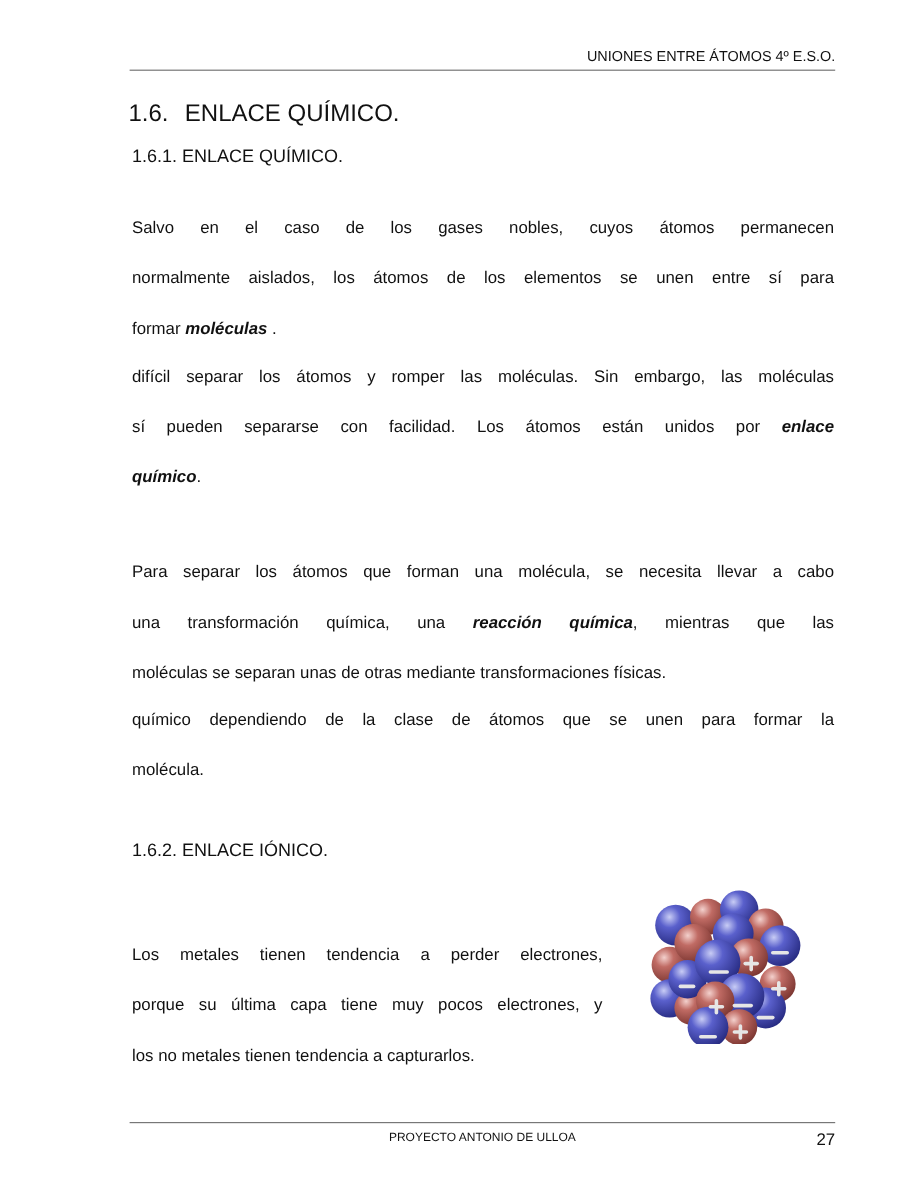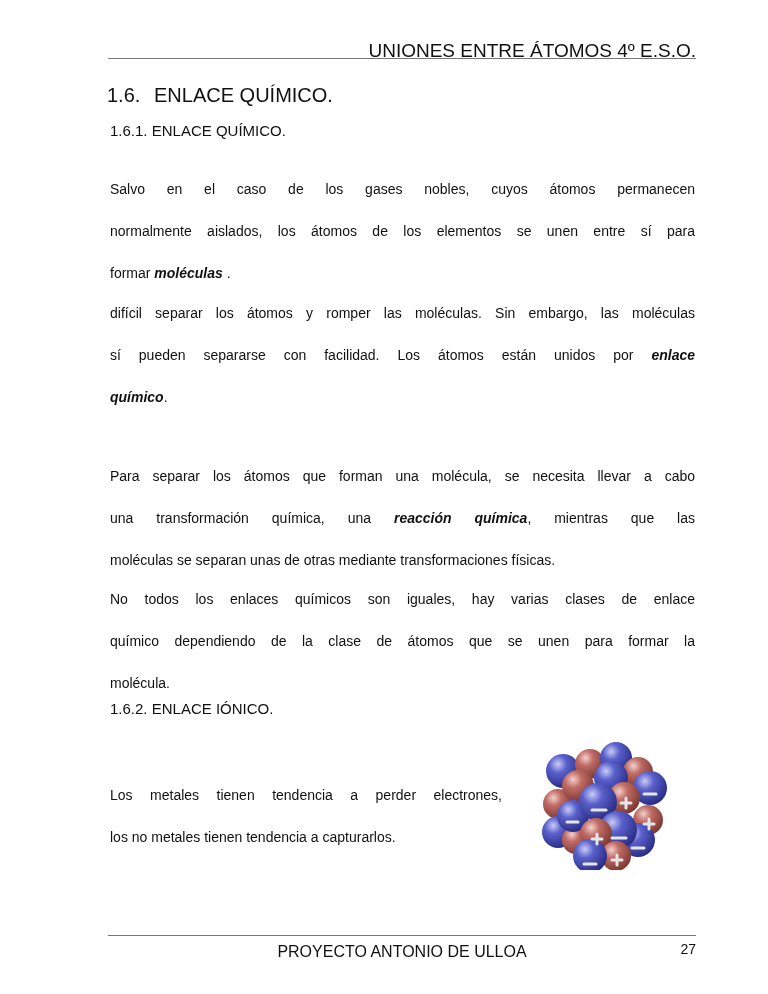--- a/index.html
+++ b/index.html
@@ -1,30 +1,30 @@
 <!DOCTYPE html>
 <html><head>
   <meta charset="utf-8">
   <style>
     html, body { margin: 0; padding: 0; background: #ffffff; }
     body { width: 768px; height: 994px; position: relative; overflow: hidden;
            font-family: "Liberation Sans", sans-serif; color: #111; }
     .abs { position: absolute; }
-    .header-text { left: 0; width: 696px; top: 40px; text-align: right; font-size: 19px; color: #111; }
+    .header-text { left: 0; width: 696px; top: 40px; text-align: right; font-size: 12px; color: #111; }
     .header-rule { left: 108px; width: 588px; top: 58px; height: 0; border-top: 1px solid #777; }
     .h1 { left: 107px; top: 110px; font-size: 20px; }
     .h1 .num { display: inline-block; width: 47px; }
     .h2 { left: 110px; top: 122px; font-size: 15px; }
     .para { left: 110px; width: 585px; font-size: 14px; line-height: 42px; text-align: justify; }
     .line { display: block; text-align: justify; text-align-last: justify; height: 42px; white-space: nowrap; }
     .line.last { text-align-last: left; }
     .bi { font-weight: bold; font-style: italic; }
     .img-wrap { left: 528px; top: 728px; width: 142px; height: 142px; }
     .footer-rule { left: 108px; width: 588px; top: 935px; height: 0; border-top: 1px solid #777; }
-    .footer-text { left: 108px; width: 588px; top: 943px; text-align: center; font-size: 16px; }
+    .footer-text { left: 108px; width: 588px; top: 943px; text-align: center; font-size: 10px; }
     .page-num { left: 640px; width: 56px; top: 941px; text-align: right; font-size: 14px; }
   </style>
 </head>
 <body>
 
 <div class="abs header-text">UNIONES ENTRE ÁTOMOS   4º E.S.O.</div>
 <div class="abs header-rule"></div>
 
 <div class="abs h1" style="top:84px;">
   <span class="num">1.6.</span><span>ENLACE QUÍMICO.</span>
@@ -44,29 +44,29 @@
   <span class="line last"><span class="bi">químico</span><span>.</span></span>
 </div>
 
 <div class="abs para" style="top:455px;">
   <span class="line">Para separar los átomos que forman una molécula, se necesita llevar a cabo</span>
   <span class="line"><span>una transformación química, una </span><span class="bi">reacción química</span><span>, mientras que las</span></span>
   <span class="line last">moléculas se separan unas de otras mediante transformaciones físicas.</span>
 </div>
 
 <div class="abs para" style="top:578px;">
-  <span class="line">No todos los enlaces químicos son iguales, hay varias clases de enlace</span>
   <span class="line">químico dependiendo de la clase de átomos que se unen para formar la</span>
   <span class="line last">molécula.</span>
 </div>
 
 <div class="abs h2" style="top:700px;">1.6.2. ENLACE IÓNICO.</div>
 
 <div class="abs para" style="top:774px; width:392px;">
   <span class="line">Los metales tienen tendencia a perder electrones,</span>
+  <span class="line">porque su última capa tiene muy pocos electrones, y</span>
   <span class="line last">los no metales tienen tendencia a capturarlos.</span>
 </div>
 
 <div class="abs img-wrap">
   <svg width="142" height="142" viewBox="0 0 142 142">
     <defs>
       <radialGradient id="gb" cx="0.35" cy="0.3" r="0.75">
         <stop offset="0" stop-color="#c8ccf5"></stop>
         <stop offset="0.35" stop-color="#5a60cc"></stop>
         <stop offset="1" stop-color="#262a80"></stop>

